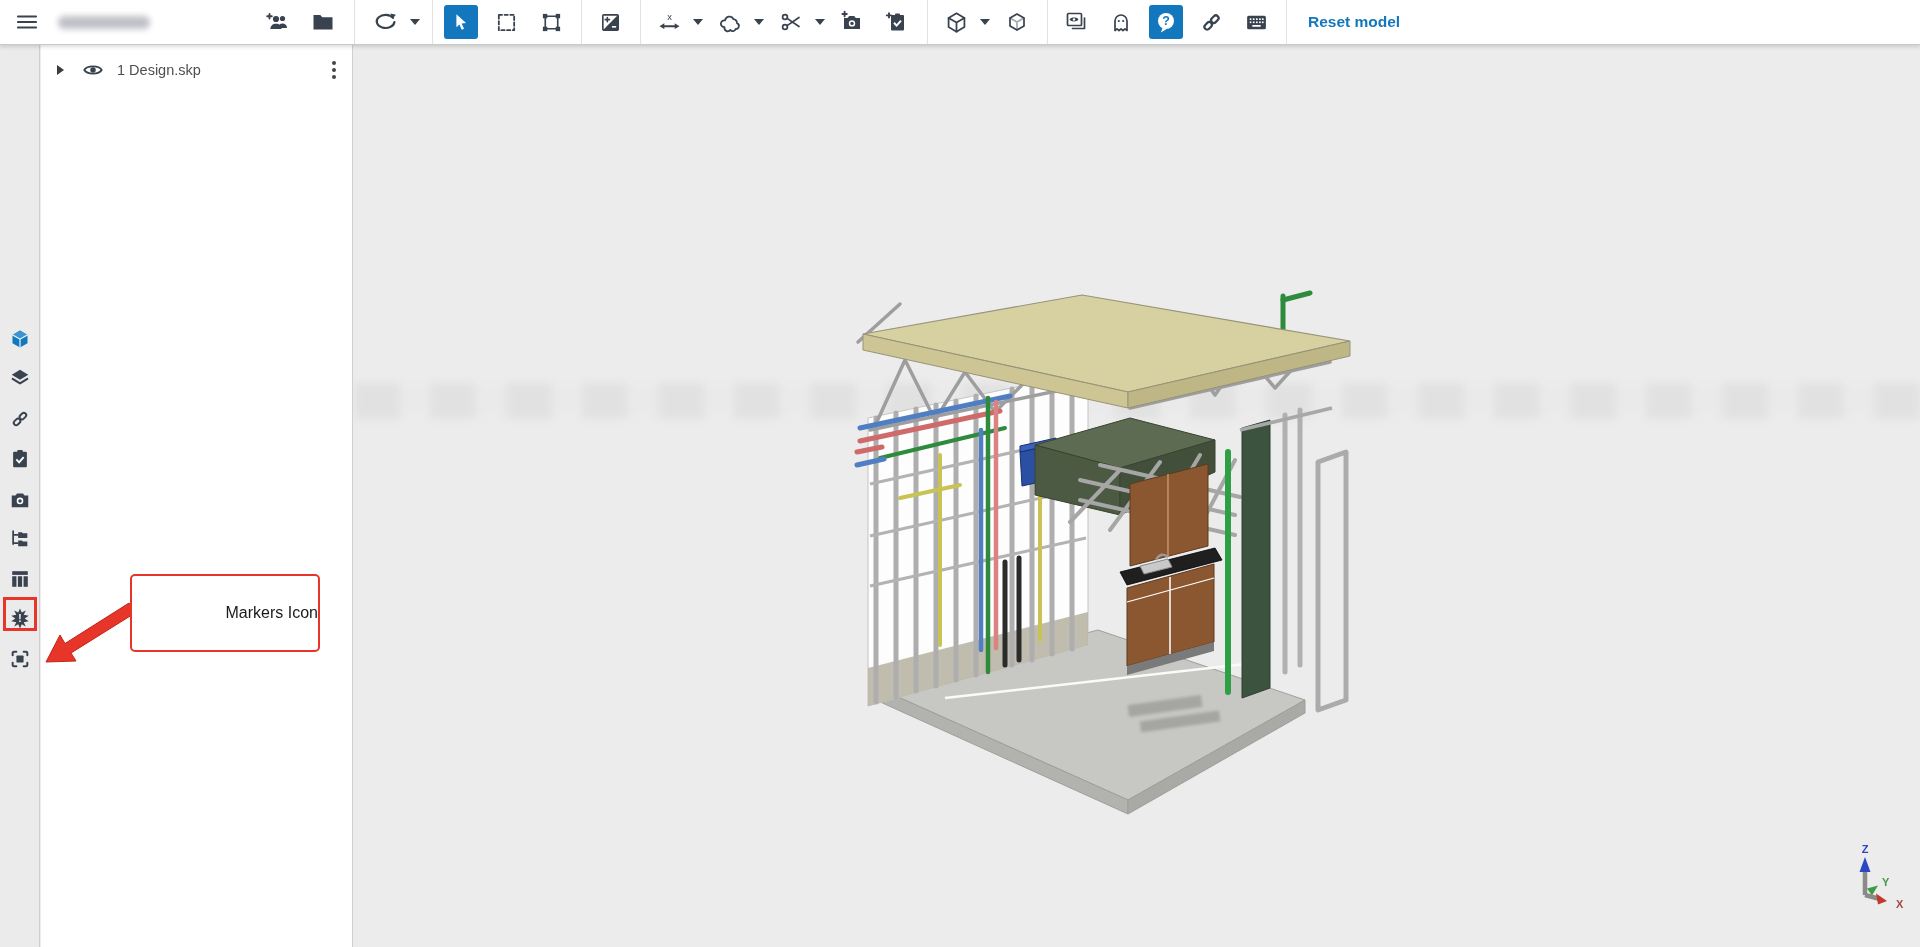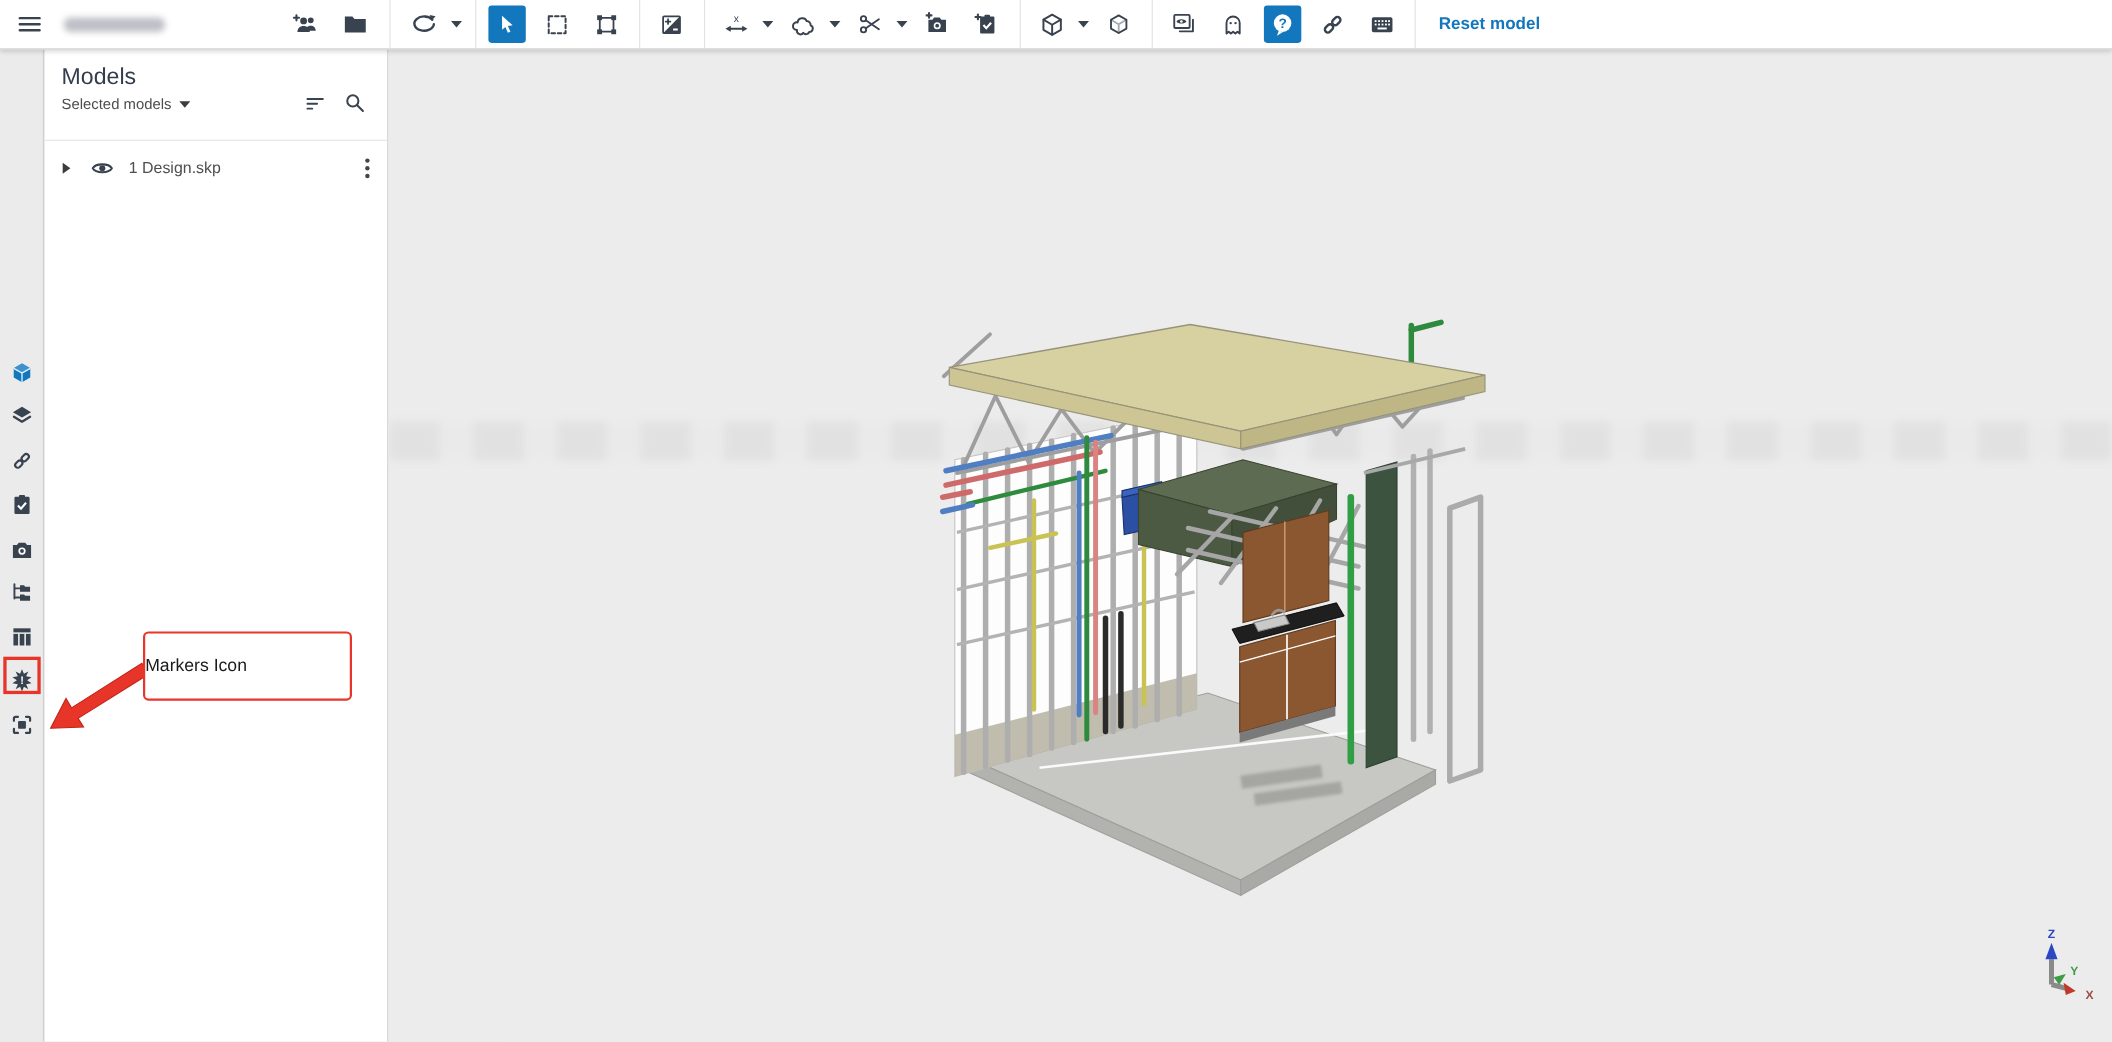--- a/index.html
+++ b/index.html
@@ -56,23 +56,23 @@
   .kebab{display:flex;flex-direction:column;gap:3px;padding:4px;cursor:pointer;}
   .kebab i{width:4px;height:4px;border-radius:50%;background:#454545;}
 
   
   .viewport{position:absolute;top:45px;left:354px;right:0;bottom:0;background:var(--viewport-bg);}
   .watermark{position:absolute;top:338px;left:0;right:0;height:36px;opacity:.55;filter:blur(4px);
      background:repeating-linear-gradient(90deg,rgba(162,162,168,.25) 0 46px,rgba(162,162,168,.04) 46px 76px);}
   .scene{position:absolute;inset:0;}
 
   
-  .callout{position:absolute;left:130px;top:574px;width:190px;height:63px;background:#fff;
+  .callout{position:absolute;left:130px;top:574px;width:190px;height:78px;background:#fff;
            border:2.5px solid var(--annotation-red);border-radius:5px;display:flex;align-items:center;
-           justify-content:flex-start;z-index:30;}
+           justify-content:flex-end;z-index:30;}
   .callout span{font-size:16px;color:#1a1a1a;}
   .arrow-svg{position:absolute;left:30px;top:590px;width:110px;height:95px;z-index:29;pointer-events:none;}
 
   svg{display:block;}
   .ic{stroke:var(--icon-dark);fill:none;stroke-width:1.7;stroke-linecap:round;stroke-linejoin:round;}
   .icf{fill:var(--icon-dark);stroke:none;}
 </style>
 </head>
 <body>
 
@@ -313,38 +313,20 @@
   <button class="iconbtn" style="top:603px">
     <svg width="22" height="22" viewBox="0 0 24 24">
       <path class="ic" style="stroke-width:2.2" d="M4,8V5.5A1.5,1.5 0 0 1 5.5,4H8M16,4h2.5A1.5,1.5 0 0 1 20,5.5V8M20,16v2.5A1.5,1.5 0 0 1 18.5,20H16M8,20H5.5A1.5,1.5 0 0 1 4,18.5V16"></path>
       <rect class="icf" x="8.1" y="8.1" width="7.8" height="7.8" rx="1"></rect>
       </svg>
   </button>
 </div>
 <div class="marker-highlight"></div>
 
 <div class="panel">
-  <div class="panel-header">
-    <div class="panel-title">Models</div>
-    <div class="panel-scope">
-      <span>Selected models</span>
-      <span class="scope-caret"></span>
-    </div>
-    <button class="iconbtn hicon sort">
-      <svg width="21" height="21" viewBox="0 0 24 24">
-        <path class="ic" style="stroke-width:2" d="M4,8h16M4,13h10M4,18h5"></path>
-        </svg>
-    </button>
-    <button class="iconbtn hicon search">
-      <svg width="21" height="21" viewBox="0 0 24 24">
-        <circle class="ic" style="stroke-width:2.1" cx="10" cy="10" r="5.8"></circle>
-        <path class="ic" style="stroke-width:2.1" d="M14.5,14.5L20.5,20.5"></path>
-        </svg>
-    </button>
-  </div>
 
   <div class="model-row">
     <span class="row-caret"></span>
     <svg width="22" height="22" viewBox="0 0 24 24">
       <path class="ic" style="stroke-width:2" d="M2.5,12C5.5,6.8,18.5,6.8,21.5,12C18.5,17.2,5.5,17.2,2.5,12Z"></path>
       <circle class="icf" cx="12" cy="12" r="3"></circle>
       </svg>
     <span class="row-name">1 Design.skp</span>
     <span class="kebab">
         <i></i>

